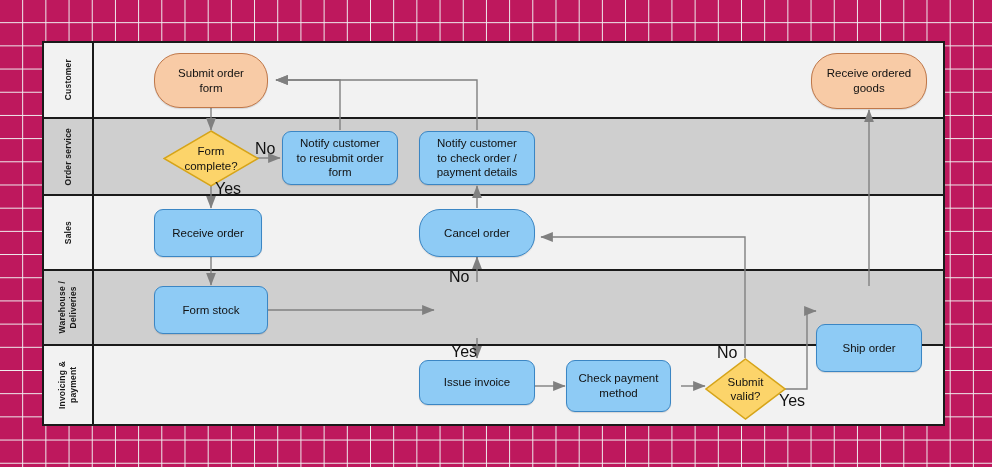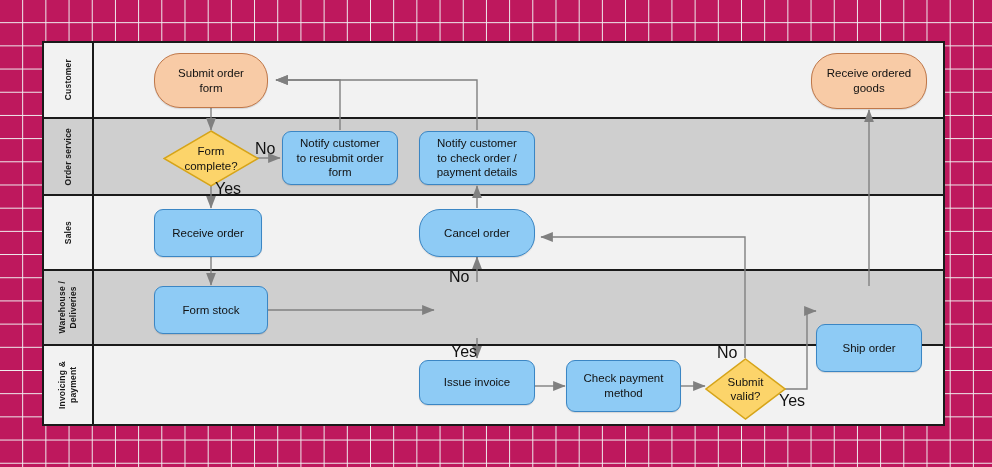--- a/index.html
+++ b/index.html
@@ -262,21 +262,21 @@
 
 
     <div class="node proc" style="left:816px;top:287px;width:106px;height:48px;margin-top:37px;">
       <span style="white-space:pre-line;">Ship order</span>
     </div>
 
     <div class="node proc" style="left:419px;top:360px;width:116px;height:45px;text-align:right;">
       <span style="white-space:pre-line;">Issue invoice</span>
     </div>
 
-    <div class="node proc" style="left:566px;top:360px;width:115px;height:52px;">
+    <div class="node proc" style="left:566px;top:360px;width:105px;height:52px;">
       <span style="white-space:pre-line;">Check payment
 method</span>
     </div>
 
     <div class="node decision" style="left:705px;top:358px;width:81px;height:62px;">
       <svg class="dia-bg" viewBox="0 0 81 62" preserveAspectRatio="none">
         <polygon points="40.5,1 80,31 40.5,61 1,31" fill="#fcd46a" stroke="#d6a419" stroke-width="1.5"></polygon>
       </svg>
       <span class="dia-label" style="white-space:pre-line;">Submit
 valid?</span>

